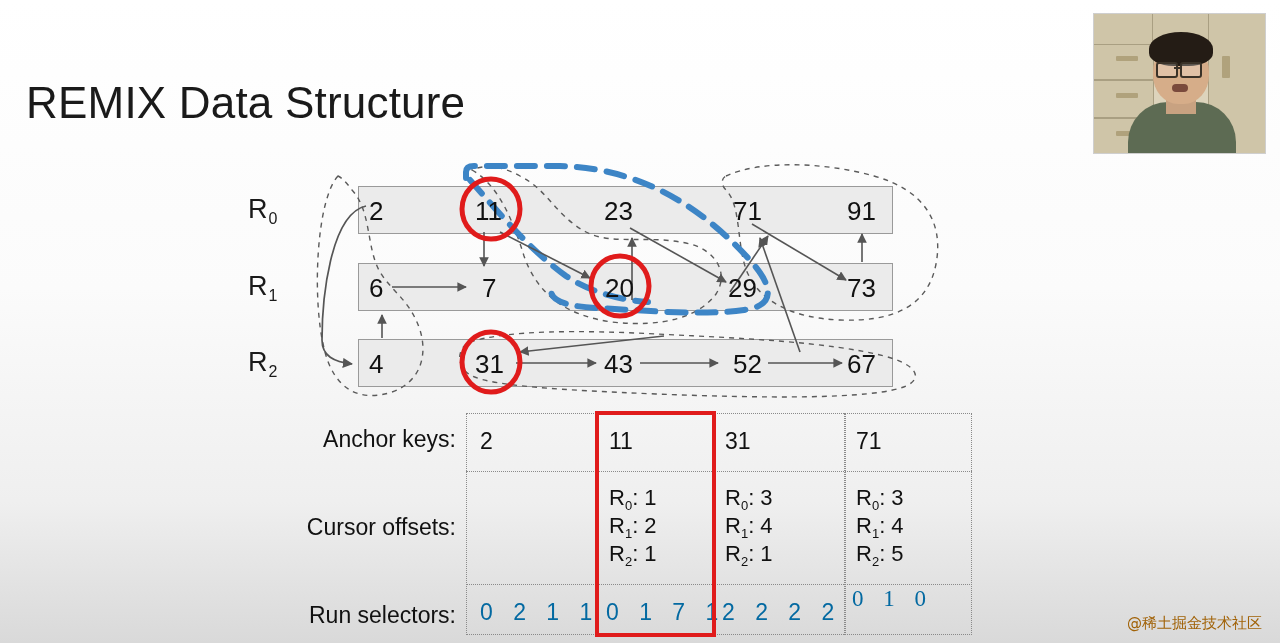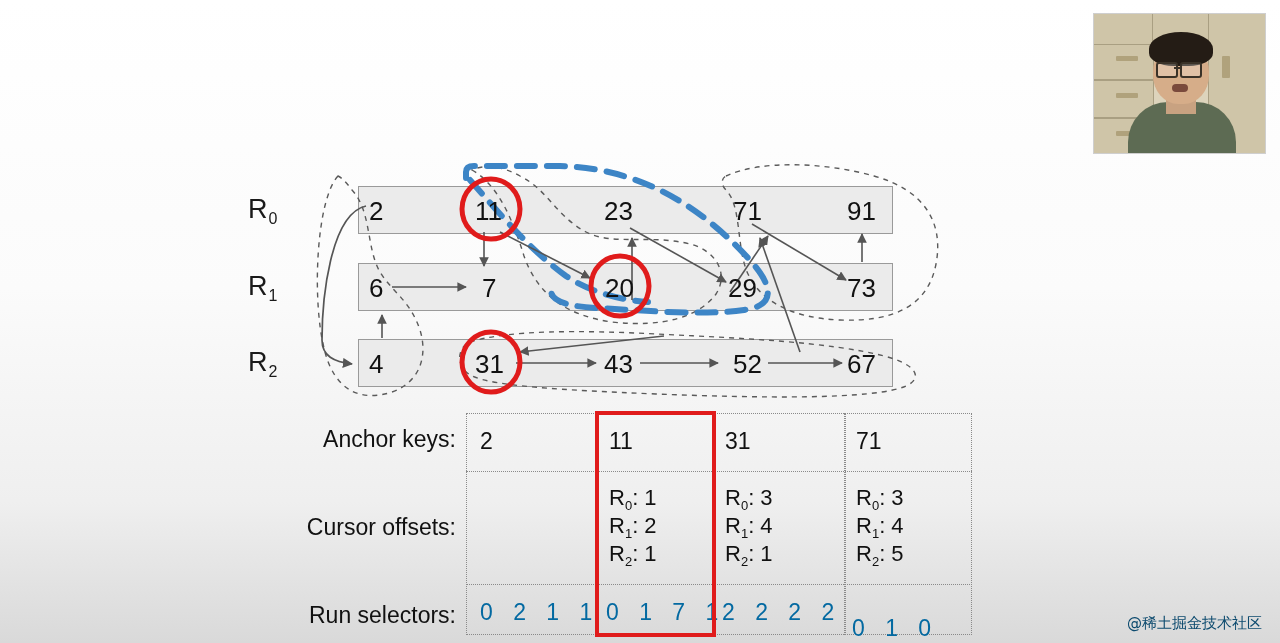--- a/index.html
+++ b/index.html
@@ -190,30 +190,31 @@
     left: 78px; top: 70px;
     width: 16px; height: 8px;
     background: #7a4a3c;
     border-radius: 4px;
   }
   
   #watermark {
     position: absolute;
     right: 18px; bottom: 10px;
     font-size: 15px;
-    color: #0c4a6e;
+    color: #a16207;
     white-space: nowrap;
     font-family: "DejaVu Sans", sans-serif;
   }
 </style>
 </head>
 <body>
 
 <div id="slide">
 
+  <div id="title">REMIX Data Structure</div>
 
   <div class="run-box" style="left:358px; top:186px; width:535px; height:48px;"></div>
   <div class="run-box" style="left:358px; top:263px; width:535px; height:48px;"></div>
   <div class="run-box" style="left:358px; top:339px; width:535px; height:48px;"></div>
 
   <svg id="diagram" viewBox="0 0 1280 643">
     <defs>
       <marker id="arrow" viewBox="0 0 10 10" refX="9" refY="5" markerWidth="6" markerHeight="6" orient="auto-start-reverse">
         <path d="M 0 0 L 10 5 L 0 10 z" fill="#555"></path>
       </marker>
@@ -353,21 +354,21 @@
 
     <div class="offsets" style="left:390px; top:72px;">
       <div><span>R</span><sub>0</sub>: <span>3</span></div>
       <div><span>R</span><sub>1</sub>: <span>4</span></div>
       <div><span>R</span><sub>2</sub>: <span>5</span></div>
     </div>
 
     <div class="selectors" style="left:14px;  top:186px;">0 2 1 1</div>
     <div class="selectors" style="left:140px; top:186px;">0 1 7 1</div>
     <div class="selectors" style="left:256px; top:186px;">2 2 2 2</div>
-    <div class="selectors" style="left:386px; top:202px;">0 1 0</div>
+    <div class="selectors" style="left:386px; top:173px;font-family:Liberation Serif, serif;">0 1 0</div>
 
     <div id="red-highlight" style="left:129px; top:-2px; width:121px; height:226px;"></div>
   </div>
 
   <div id="webcam">
     <div class="cab" style="left:-2px; top:-2px; width:62px; height:143px;"></div>
     <div class="cab" style="left:58px; top:-2px; width:58px; height:32px;"></div>
     <div class="cab" style="left:114px; top:-2px; width:60px; height:143px;"></div>
     <div class="cab" style="left:-2px; top:30px; width:62px; height:36px;"></div>
     <div class="cab" style="left:-2px; top:66px; width:62px; height:38px;"></div>

